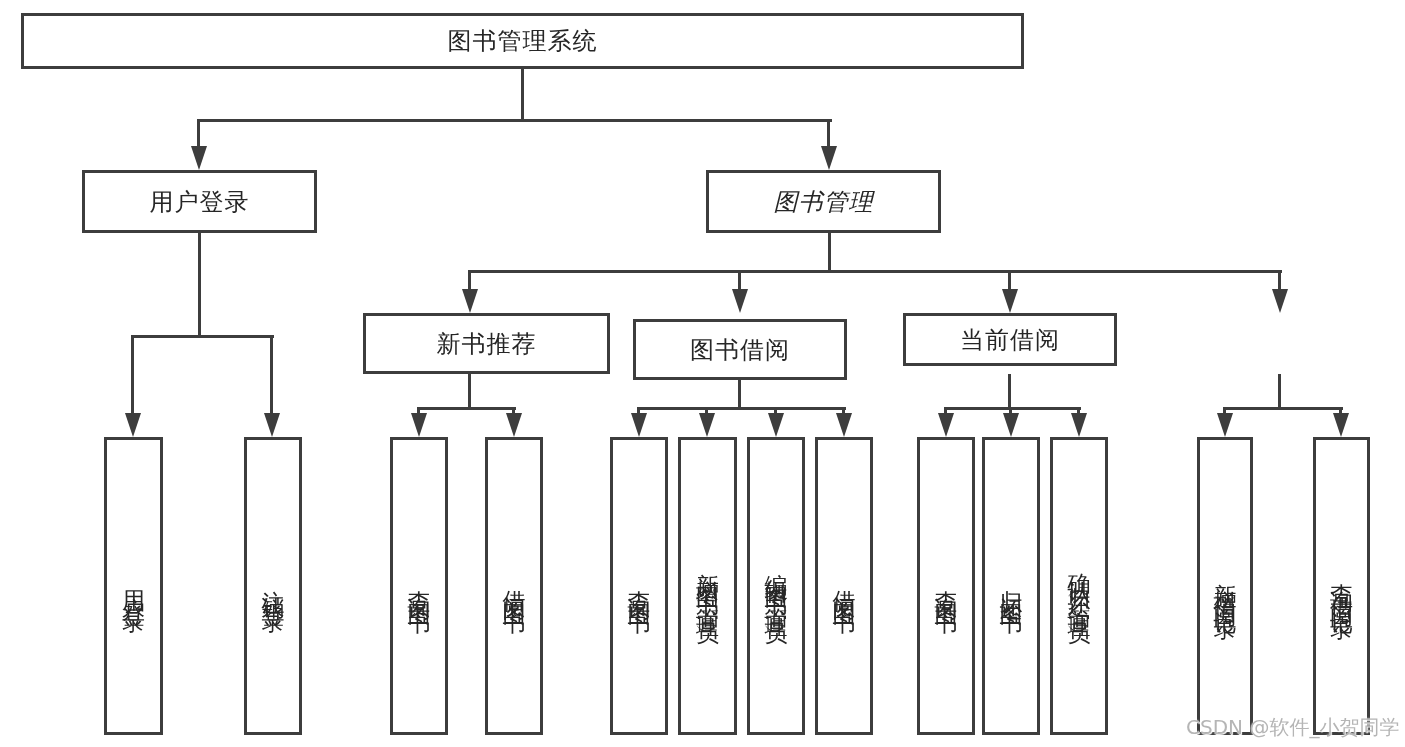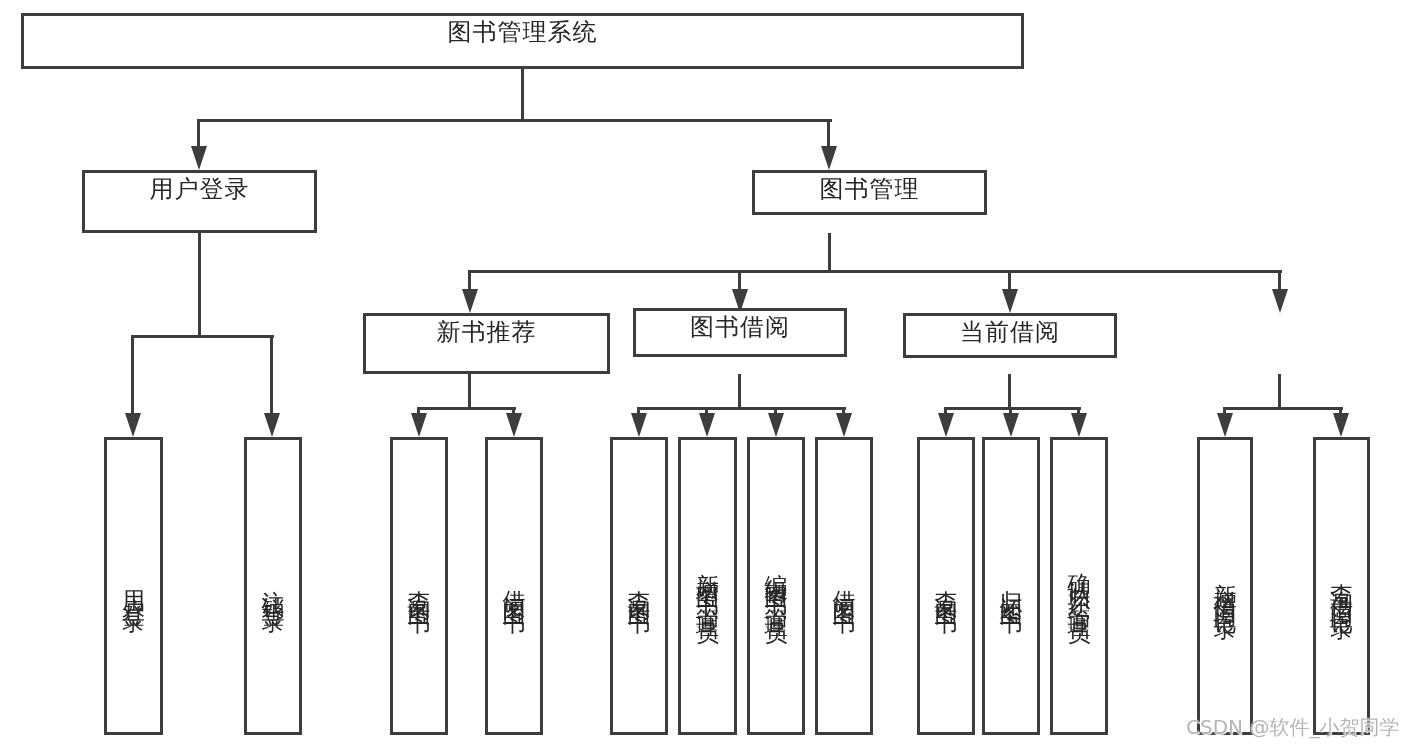--- a/index.html
+++ b/index.html
@@ -5,21 +5,21 @@
   html,body{margin:0;padding:0;background:#fff;}
   .canvas{
     position:relative;width:1405px;height:747px;background:var(--background,#ffffff);
     font-family:"DejaVu Sans","Liberation Sans",sans-serif;color:var(--text,#262626);
     overflow:hidden;
   }
   
   .hbox{
     position:absolute;box-sizing:border-box;background:#fff;
     border:3px solid var(--line,#3d3d3d);
-    display:flex;align-items:flex-start;justify-content:center;
+    display:flex;align-items:center;justify-content:center;
     font-size:24px;letter-spacing:1px;z-index:2;white-space:nowrap;
   }
   .vbox{
     position:absolute;box-sizing:border-box;background:#fff;
     border:3px solid var(--line,#3d3d3d);
     top:437px;height:298px;
     display:flex;align-items:center;justify-content:center;z-index:2;
   }
   .vtext{
     writing-mode:vertical-rl;text-orientation:mixed;
@@ -87,31 +87,31 @@
   <div class="arrow" style="left:1217px;top:407px;height:30px;"></div>
   <div class="arrow" style="left:1333px;top:407px;height:30px;"></div>
 
   <div class="hbox" style="left:21px;top:13px;width:1003px;height:56px;">
     <span>图书管理系统</span>
   </div>
 
   <div class="hbox" style="left:82px;top:170px;width:235px;height:63px;">
     <span>用户登录</span>
   </div>
-  <div class="hbox" style="left:752px;top:170px;width:235px;height:45px;">
+  <div class="hbox" style="left:706px;top:170px;width:235px;height:63px;font-style:italic;">
     <span>图书管理</span>
   </div>
 
   <div class="hbox" style="left:363px;top:313px;width:247px;height:61px;">
     <span>新书推荐</span>
   </div>
-  <div class="hbox" style="left:633px;top:308px;width:214px;height:49px;">
+  <div class="hbox" style="left:633px;top:319px;width:214px;height:61px;">
     <span>图书借阅</span>
   </div>
-  <div class="hbox" style="left:903px;top:313px;width:214px;height:45px;">
+  <div class="hbox" style="left:903px;top:313px;width:214px;height:53px;">
     <span>当前借阅</span>
   </div>
 
   <div class="vbox" style="left:104px;width:59px;">
     <span class="vtext">用户登录</span>
   </div>
   <div class="vbox" style="left:244px;width:58px;">
     <span class="vtext">注销登录</span>
   </div>
 

